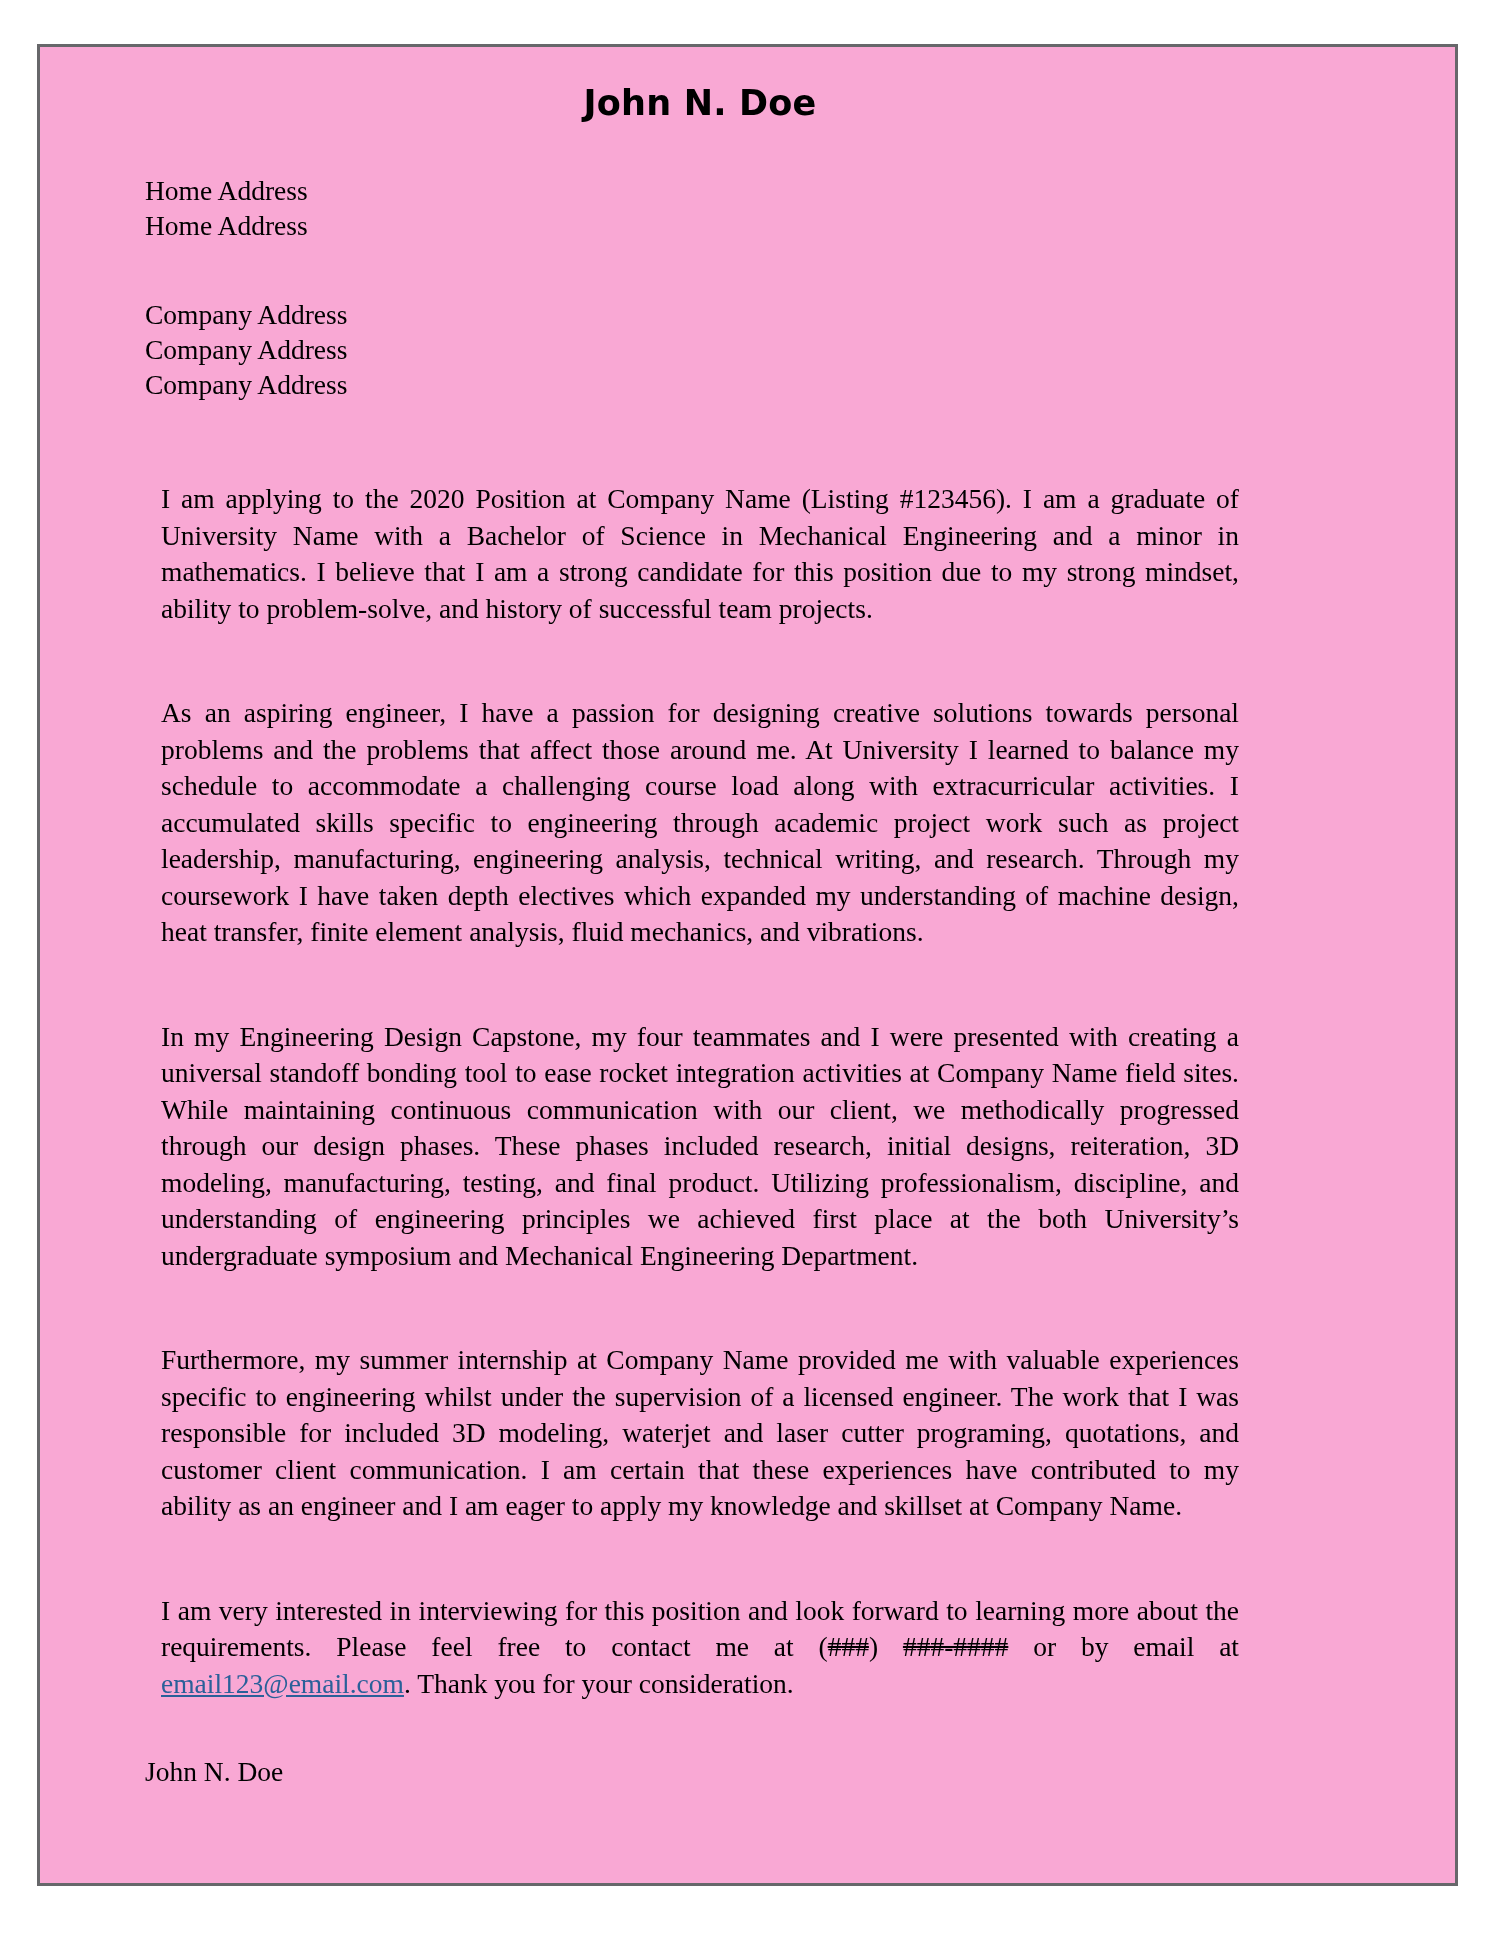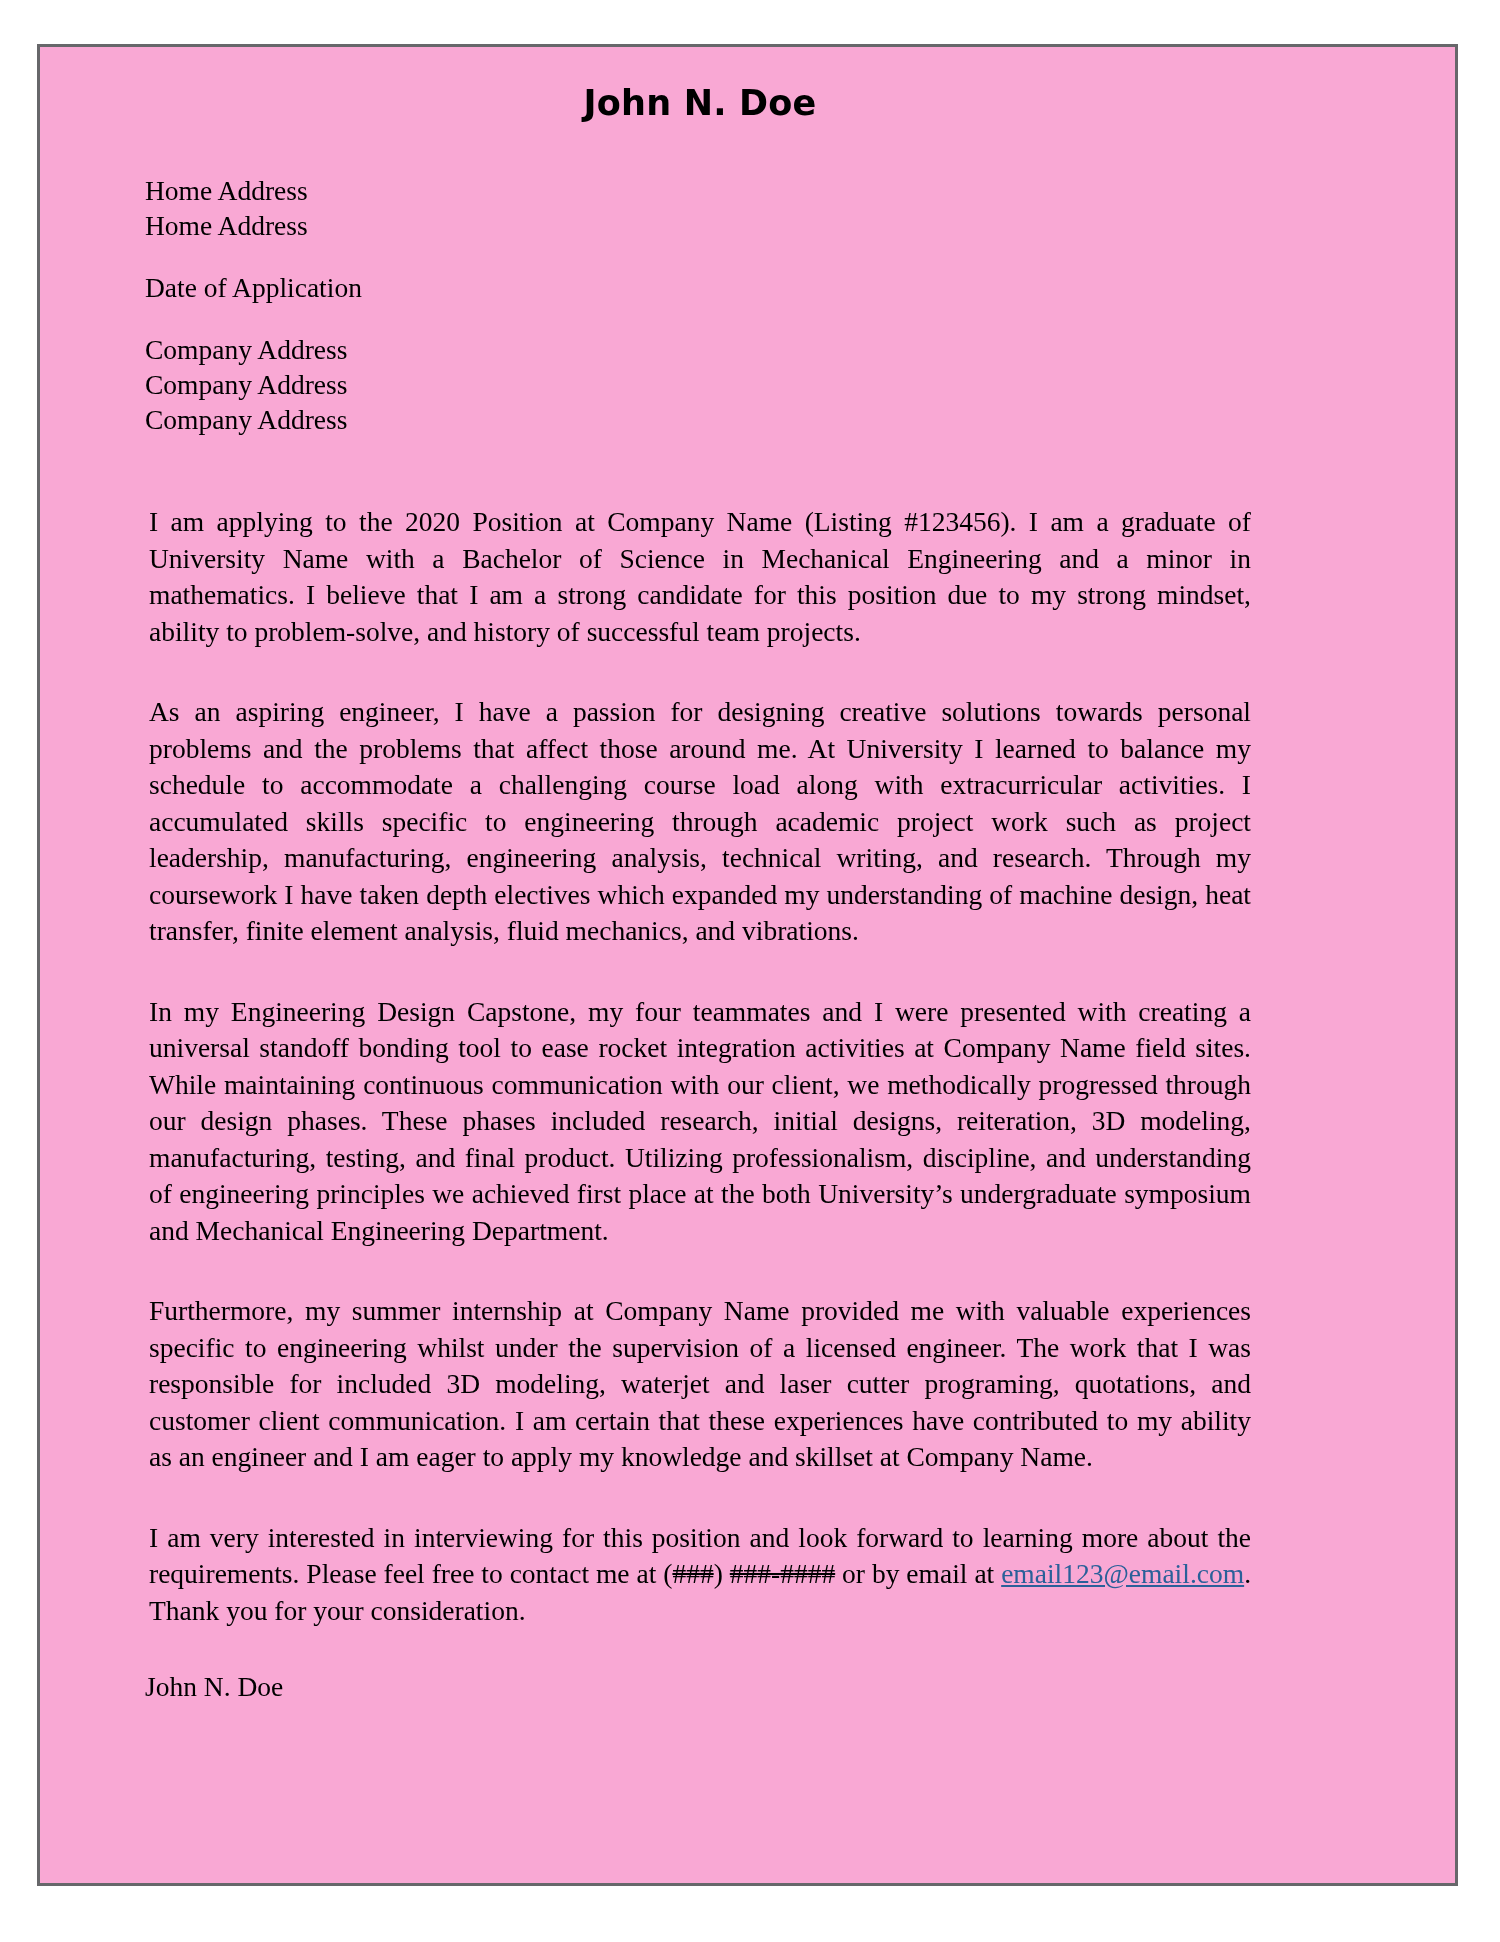--- a/index.html
+++ b/index.html
@@ -67,21 +67,21 @@
   }
 
   .spacer {
     display: block;
     height: 27px;
   }
 
   .para {
     text-align: justify;
     text-justify: inter-word;
-    margin: 4px;
+    margin: 16px;
     padding: 0;
     font-size: 27.5px;
     line-height: 36.5px;
     color: #000000;
     hyphens: none;
   }
 
   .para-gap {
     height: 36px;
   }
@@ -115,23 +115,20 @@
 
       <div class="body-block">
 
         <div>
           <span class="addr-line">Home Address</span>
           <span class="addr-line">Home Address</span>
         </div>
 
         <span class="spacer"></span>
 
-        <div>
-          <span class="addr-line">Date of Application</span>
-        </div>
 
         <span class="spacer"></span>
 
         <div>
           <span class="addr-line">Company Address</span>
           <span class="addr-line">Company Address</span>
           <span class="addr-line">Company Address</span>
         </div>
 
         <span class="spacer"></span>

